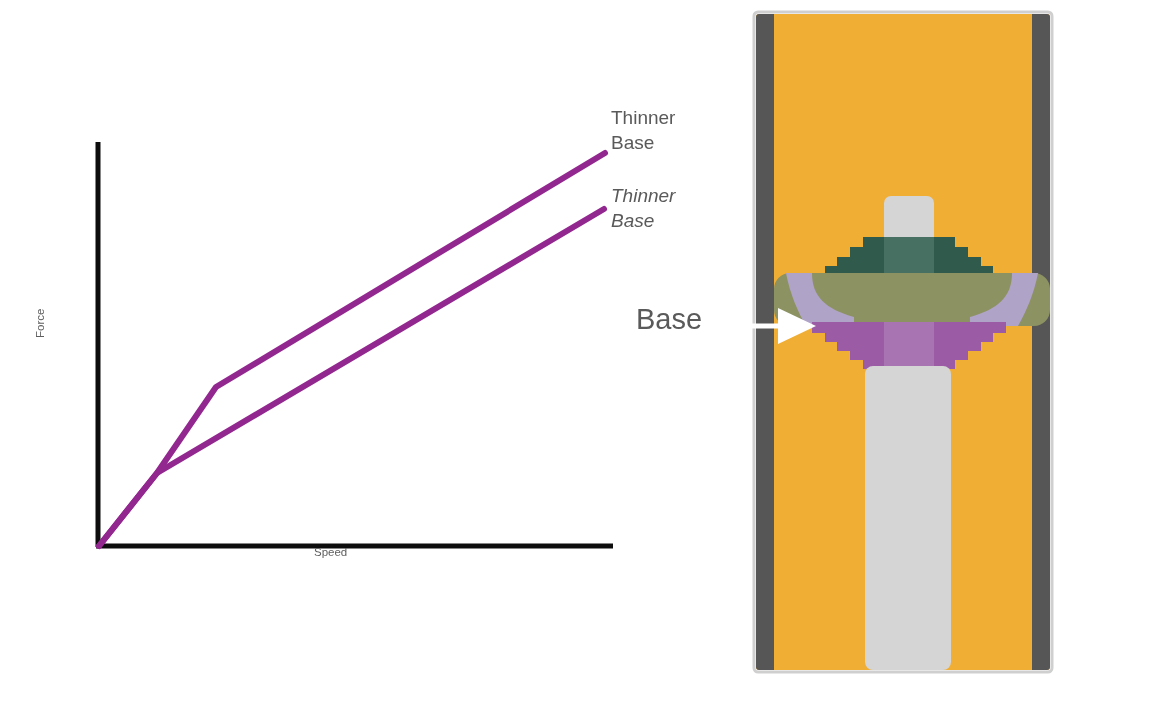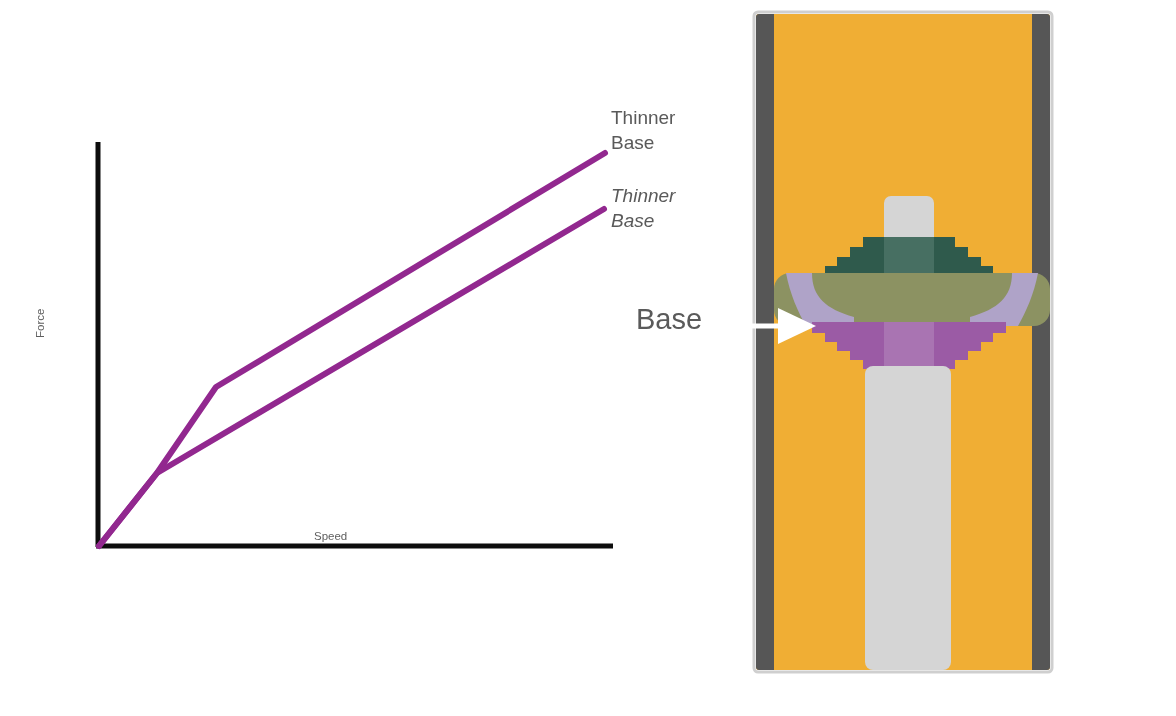--- a/index.html
+++ b/index.html
@@ -43,21 +43,21 @@
     white-space: nowrap;
   }
   #ylabel {
     left: 34px;
     top: 338px;
     transform: rotate(-90deg);
     transform-origin: left top;
   }
   #xlabel {
     left: 314px;
-    top: 530px;
+    top: 546px;
   }
 
   .series-label {
     position: absolute;
     color: #5a5a5a;
     font-size: 19px;
     line-height: 25px;
     font-family: "Liberation Sans", sans-serif;
     white-space: nowrap;
   }

